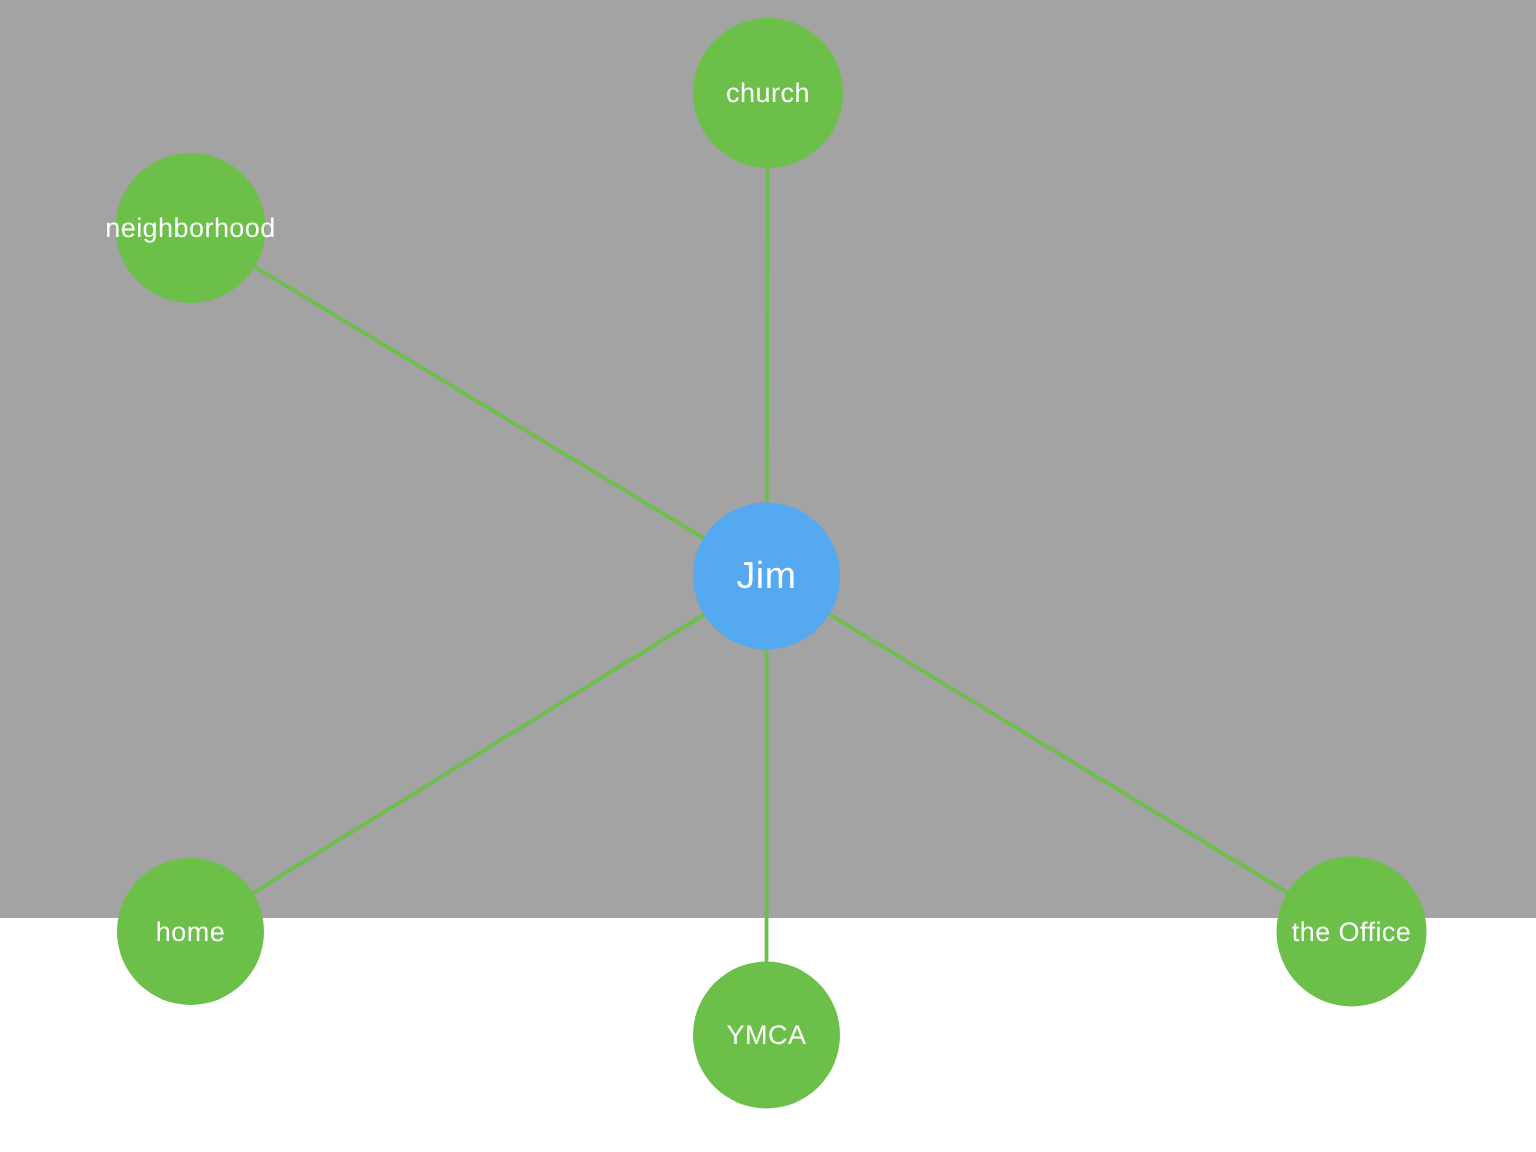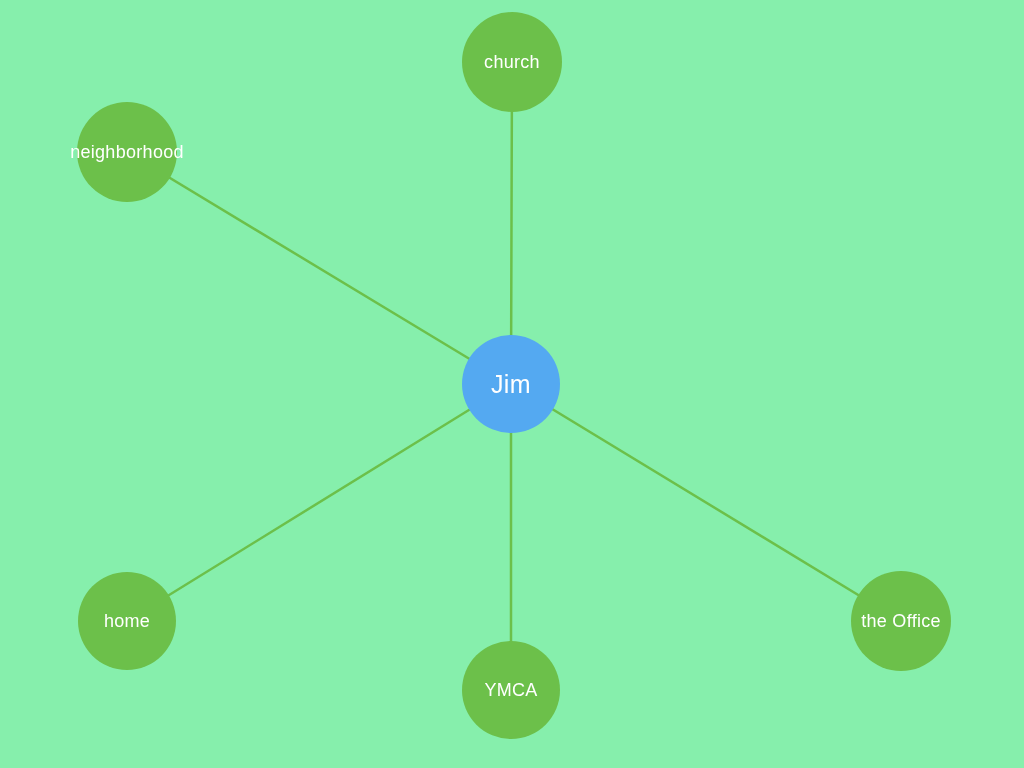--- a/index.html
+++ b/index.html
@@ -9,22 +9,22 @@
   }
   body {
     width: 1024px;
     height: 768px;
     overflow: hidden;
     font-family: "Liberation Sans", "DejaVu Sans", sans-serif;
   }
   #canvas {
     position: relative;
     width: 1024px;
-    height: 768px;
-    background: #86efac;
+    height: 612px;
+    background: #a3a3a3;
   }
   svg {
     display: block;
   }
   .node-label {
     font-family: "Liberation Sans", "DejaVu Sans", sans-serif;
     font-weight: 300;
     font-size: 18px;
     letter-spacing: 0.3px;
   }

